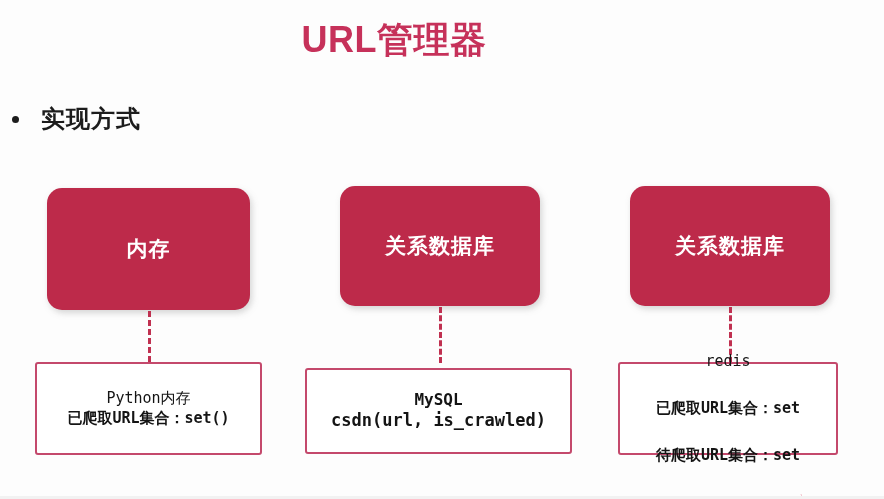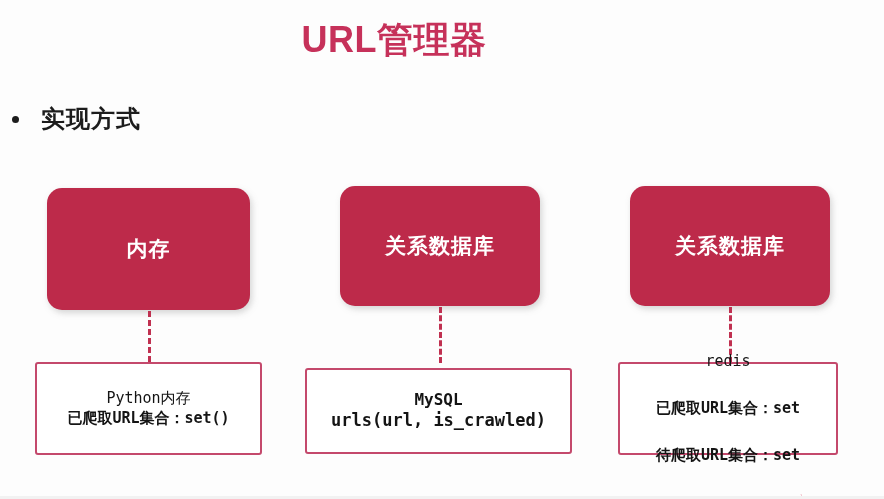--- a/index.html
+++ b/index.html
@@ -190,21 +190,21 @@
   <div class="connector conn-1"></div>
   <div class="connector conn-2"></div>
 
   <div class="caption-box cap-0">
     <div class="cap-line cap-head">Python内存</div>
     <div class="cap-line cap-body">已爬取URL集合：set()</div>
   </div>
 
   <div class="caption-box cap-1">
     <div class="cap-line cap-head">MySQL</div>
-    <div class="cap-line cap-body">urls(url, is_crawled)</div>
+    <div class="cap-line cap-body">csdn(url, is_crawled)</div>
   </div>
 
   <div class="caption-box cap-2">
     <div class="cap-line cap-head">redis</div>
     <div class="cap-line cap-body">已爬取URL集合：set</div>
     <div class="cap-line cap-body">待爬取URL集合：set</div>
   </div>
 
   <div class="logo">
     <svg class="logo-flame" viewBox="0 0 22 26">

